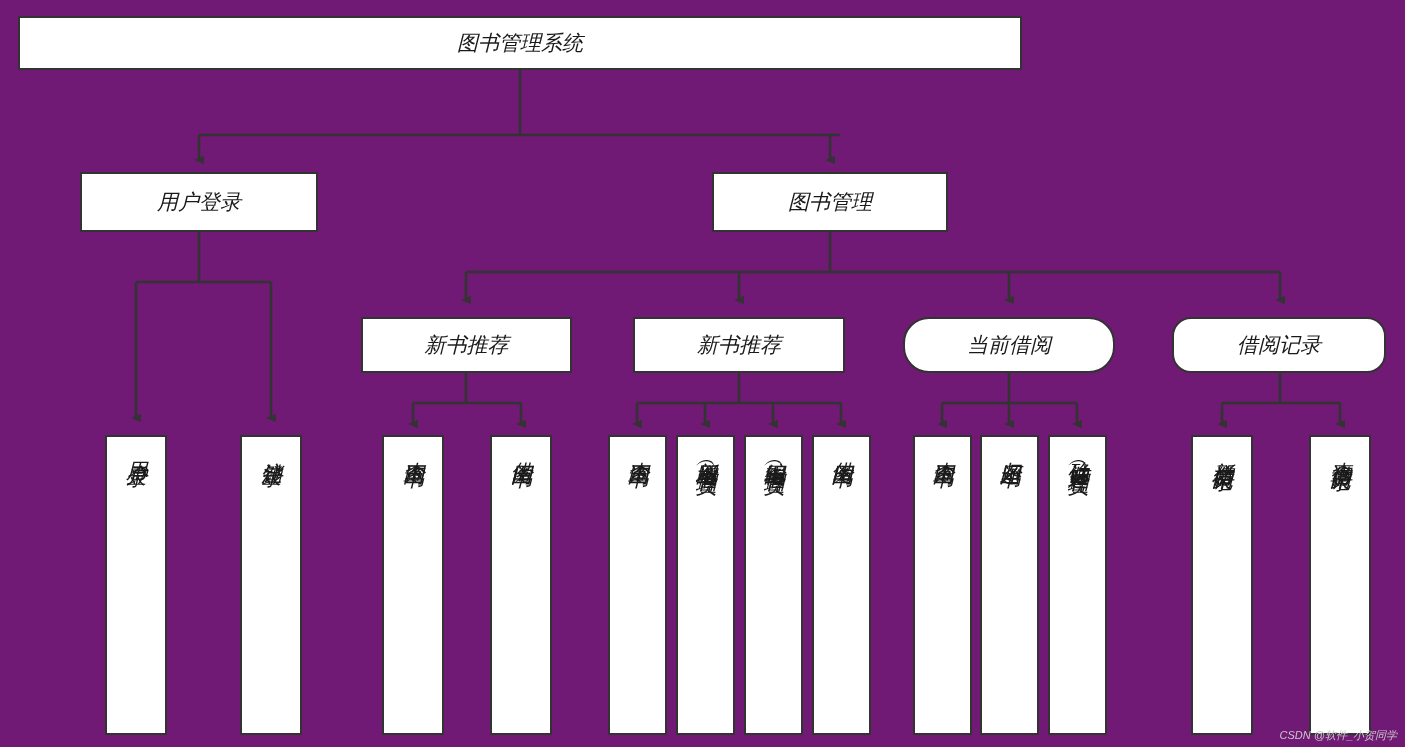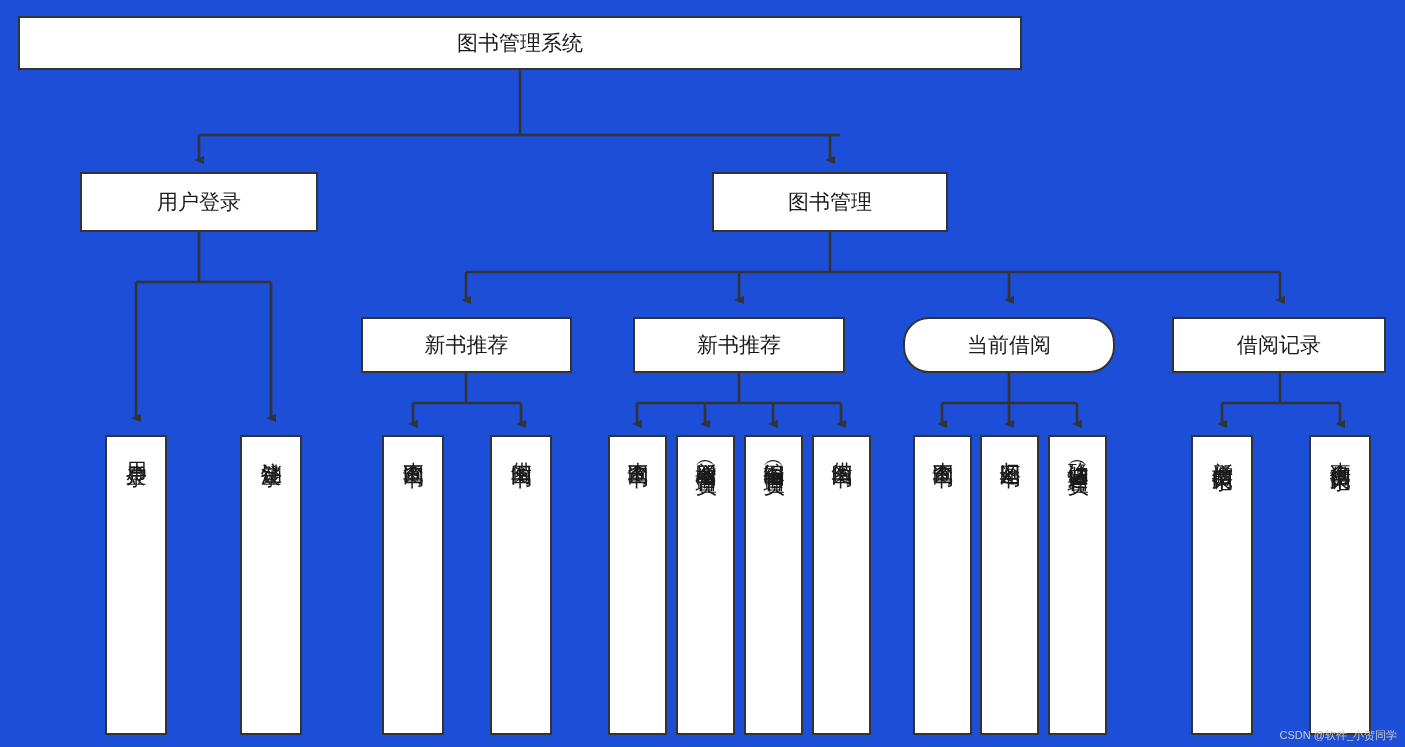--- a/index.html
+++ b/index.html
@@ -7,22 +7,23 @@
     padding: 0;
     background: #ffffff;
   }
   body {
     font-family: "Liberation Sans", "DejaVu Sans", sans-serif;
   }
   #diagram-root {
     position: relative;
     width: 1405px;
     height: 747px;
-    background: #1d4ed8;
+    background: #701a75;
     overflow: hidden;
+    font-style: italic;
   }
   #edge-layer {
     position: absolute;
     left: 0;
     top: 0;
     width: 1405px;
     height: 747px;
   }
   .node {
     position: absolute;
@@ -136,21 +137,21 @@
   </div>
 
   <div class="node h-node" style="left:633px; top:317px; width:212px; height:56px;">
     <span class="node-label">新书推荐</span>
   </div>
 
   <div class="node h-node" style="left:903px; top:317px; width:212px; height:56px;border-radius:26px;">
     <span class="node-label">当前借阅</span>
   </div>
 
-  <div class="node h-node" style="left:1172px; top:317px; width:214px; height:56px;">
+  <div class="node h-node" style="left:1172px; top:317px; width:214px; height:56px;border-radius:19px;">
     <span class="node-label">借阅记录</span>
   </div>
 
   <div class="node v-node" style="left:105px; top:435px; width:62px; height:300px;">
     <span class="node-label">用户登录</span>
   </div>
 
   <div class="node v-node" style="left:240px; top:435px; width:62px; height:300px;">
     <span class="node-label">注销登录</span>
   </div>

